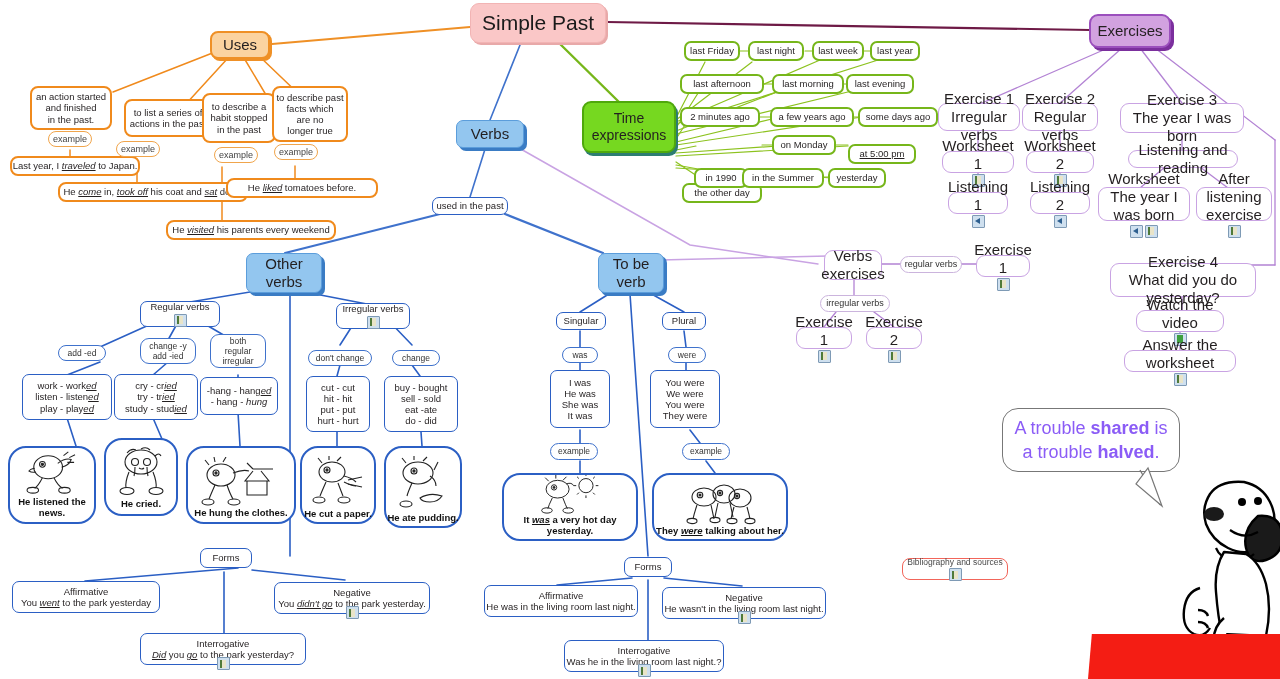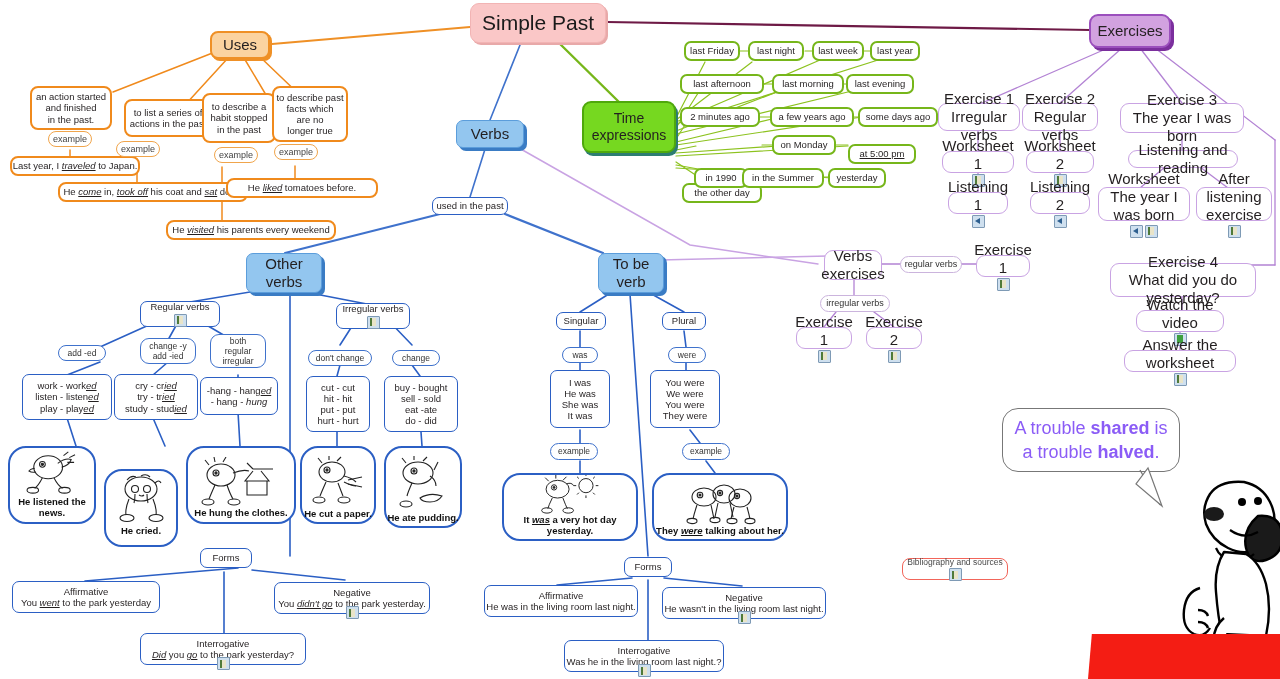--- a/index.html
+++ b/index.html
@@ -427,21 +427,21 @@
         <path d="M40,16 q8,-6 14,-4 q-2,6 -10,8"></path>
         <path d="M46,8 l5,-4 M52,10 l6,-3 M50,15 l7,0"></path>
         <path d="M24,31 q-4,8 -8,11 M36,31 q4,8 9,11"></path>
         <ellipse cx="14" cy="44" rx="6" ry="3"></ellipse>
           <ellipse cx="47" cy="44" rx="6" ry="3"></ellipse>
       </g>
     </svg>
     <span class="cap">He listened the news.</span>
     </div>
 
-  <div class="node bl-pic" style="left:104px;top:469px;width:74px;height:78px;justify-content:flex-start;padding-bottom:5px;">
+  <div class="node bl-pic" style="left:104px;top:438px;width:74px;height:78px;justify-content:flex-end;padding-bottom:5px;">
     <svg width="60" height="54" viewBox="0 0 60 54">
       <g fill="none" stroke="#222" stroke-width="1.1">
         <ellipse cx="30" cy="18" rx="16" ry="12"></ellipse>
         <path d="M16,9 q4,-5 9,-3 M30,5 q5,-3 9,1 M44,12 q4,-4 6,0"></path>
         <circle cx="24" cy="18" r="3.5"></circle>
           <circle cx="36" cy="18" r="3.5"></circle>
         <path d="M24,23 q0,6 -1,9 M36,23 q0,6 1,9"></path>
         <path d="M28,24 q3,2 5,0"></path>
         <path d="M18,28 q-4,10 -3,16 M42,28 q4,10 3,16"></path>
         <ellipse cx="16" cy="47" rx="7" ry="3.5"></ellipse>

